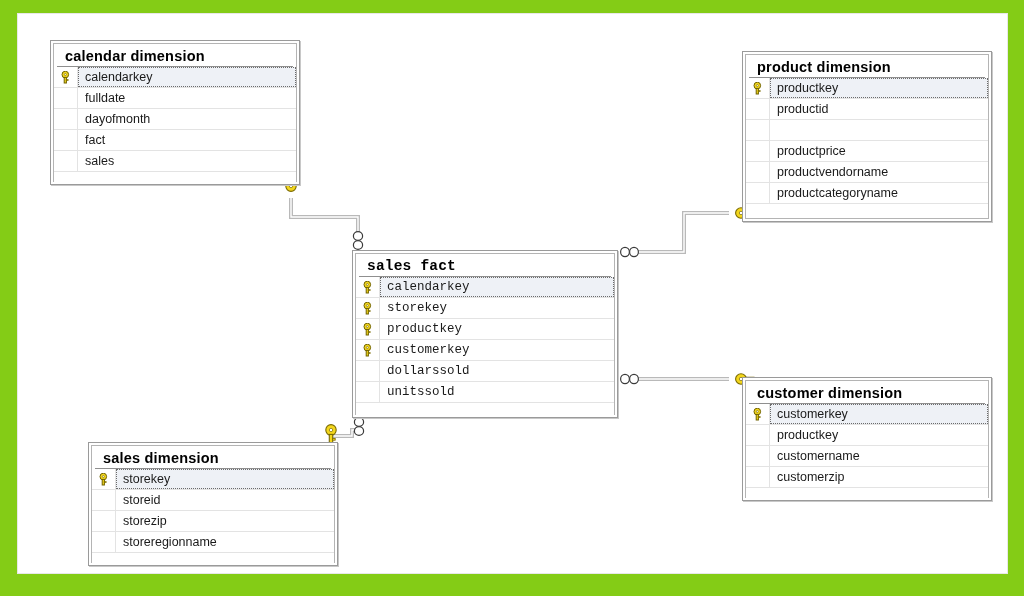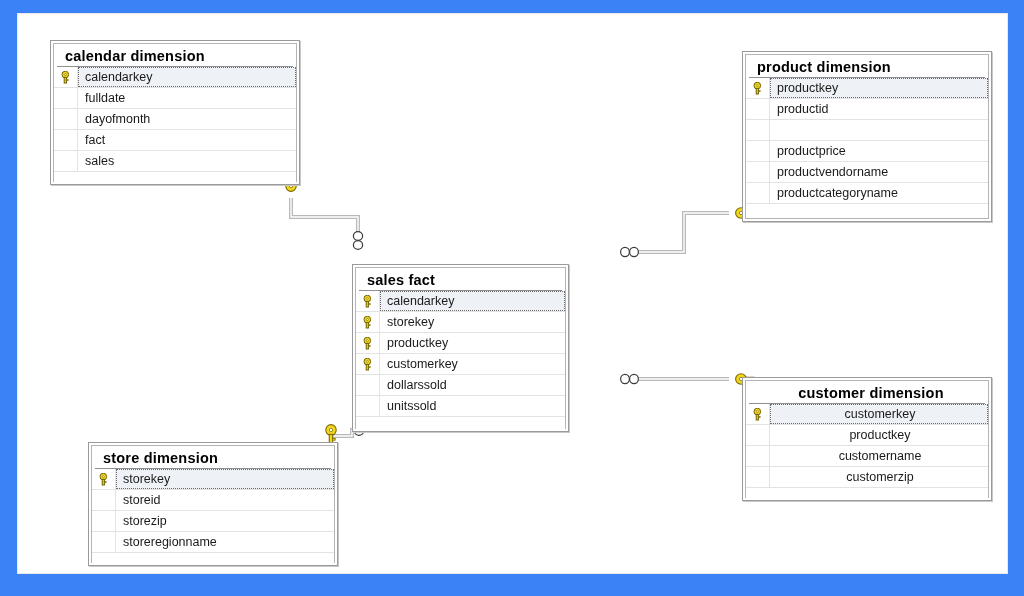--- a/index.html
+++ b/index.html
@@ -5,21 +5,21 @@
   html, body {
     margin: 0;
     padding: 0;
     background: #f2f2f2;
     font-family: "Liberation Sans", sans-serif;
   }
   #app {
     position: relative;
     width: 1024px;
     height: 596px;
-    background: #3b82f6;
+    background: #84cc16;
     overflow: hidden;
   }
   #canvas {
     position: absolute;
     left: 17px;
     top: 13px;
     width: 991px;
     height: 561px;
     background: #ffffff;
     border: 1px solid #e8e8e8;
@@ -249,21 +249,21 @@
                 <div class="attr-name">productvendorname</div>
               </div>
               <div class="attr">
                 <div class="attr-gutter"></div>
                 <div class="attr-name">productcategoryname</div>
               </div>
               <div class="attr-filler"></div>
             </div>
           </div>
         </div>
-        <div class="entity" style="left: 334px; top: 250px; width: 217px; height: 168px;">
+        <div class="entity" style="left: 334px; top: 236px; width: 266px; height: 168px; font-family: Liberation Mono, monospace;">
           <div class="entity-inner">
             <div class="entity-title">sales fact</div>
             <div class="attr-list">
               <div class="attr selected">
                 <div class="attr-gutter">
                   <svg class="key-ico" width="11" height="13" viewBox="0 0 11 13">
                     <ellipse cx="5.3" cy="3.6" rx="3.3" ry="3.4" fill="#f4d71c" stroke="#6f6200" stroke-width="1"></ellipse>
                     <circle cx="5.3" cy="3.5" r="1" fill="#ffffff" stroke="#6f6200" stroke-width="0.6"></circle>
                     <rect x="4.2" y="6.4" width="2.2" height="5.6" fill="#f4d71c" stroke="#6f6200" stroke-width="1"></rect>
                     <rect x="6.2" y="8.5" width="1.9" height="1.2" fill="#f4d71c" stroke="#6f6200" stroke-width="0.6"></rect>
@@ -309,21 +309,21 @@
                 <div class="attr-name">dollarssold</div>
               </div>
               <div class="attr">
                 <div class="attr-gutter"></div>
                 <div class="attr-name">unitssold</div>
               </div>
               <div class="attr-filler"></div>
             </div>
           </div>
         </div>
-        <div class="entity" style="left: 724px; top: 363px; width: 250px; height: 124px; text-align: center;">
+        <div class="entity" style="left: 724px; top: 363px; width: 250px; height: 124px;">
           <div class="entity-inner">
             <div class="entity-title">customer dimension</div>
             <div class="attr-list">
               <div class="attr selected">
                 <div class="attr-gutter">
                   <svg class="key-ico" width="11" height="13" viewBox="0 0 11 13">
                     <ellipse cx="5.3" cy="3.6" rx="3.3" ry="3.4" fill="#f4d71c" stroke="#6f6200" stroke-width="1"></ellipse>
                     <circle cx="5.3" cy="3.5" r="1" fill="#ffffff" stroke="#6f6200" stroke-width="0.6"></circle>
                     <rect x="4.2" y="6.4" width="2.2" height="5.6" fill="#f4d71c" stroke="#6f6200" stroke-width="1"></rect>
                     <rect x="6.2" y="8.5" width="1.9" height="1.2" fill="#f4d71c" stroke="#6f6200" stroke-width="0.6"></rect>
@@ -342,21 +342,21 @@
               <div class="attr">
                 <div class="attr-gutter"></div>
                 <div class="attr-name">customerzip</div>
               </div>
               <div class="attr-filler"></div>
             </div>
           </div>
         </div>
         <div class="entity" style="left: 70px; top: 428px; width: 250px; height: 124px;">
           <div class="entity-inner">
-            <div class="entity-title">store dimension</div>
+            <div class="entity-title">sales dimension</div>
             <div class="attr-list">
               <div class="attr selected">
                 <div class="attr-gutter">
                   <svg class="key-ico" width="11" height="13" viewBox="0 0 11 13">
                     <ellipse cx="5.3" cy="3.6" rx="3.3" ry="3.4" fill="#f4d71c" stroke="#6f6200" stroke-width="1"></ellipse>
                     <circle cx="5.3" cy="3.5" r="1" fill="#ffffff" stroke="#6f6200" stroke-width="0.6"></circle>
                     <rect x="4.2" y="6.4" width="2.2" height="5.6" fill="#f4d71c" stroke="#6f6200" stroke-width="1"></rect>
                     <rect x="6.2" y="8.5" width="1.9" height="1.2" fill="#f4d71c" stroke="#6f6200" stroke-width="0.6"></rect>
                   </svg>
                 </div>

